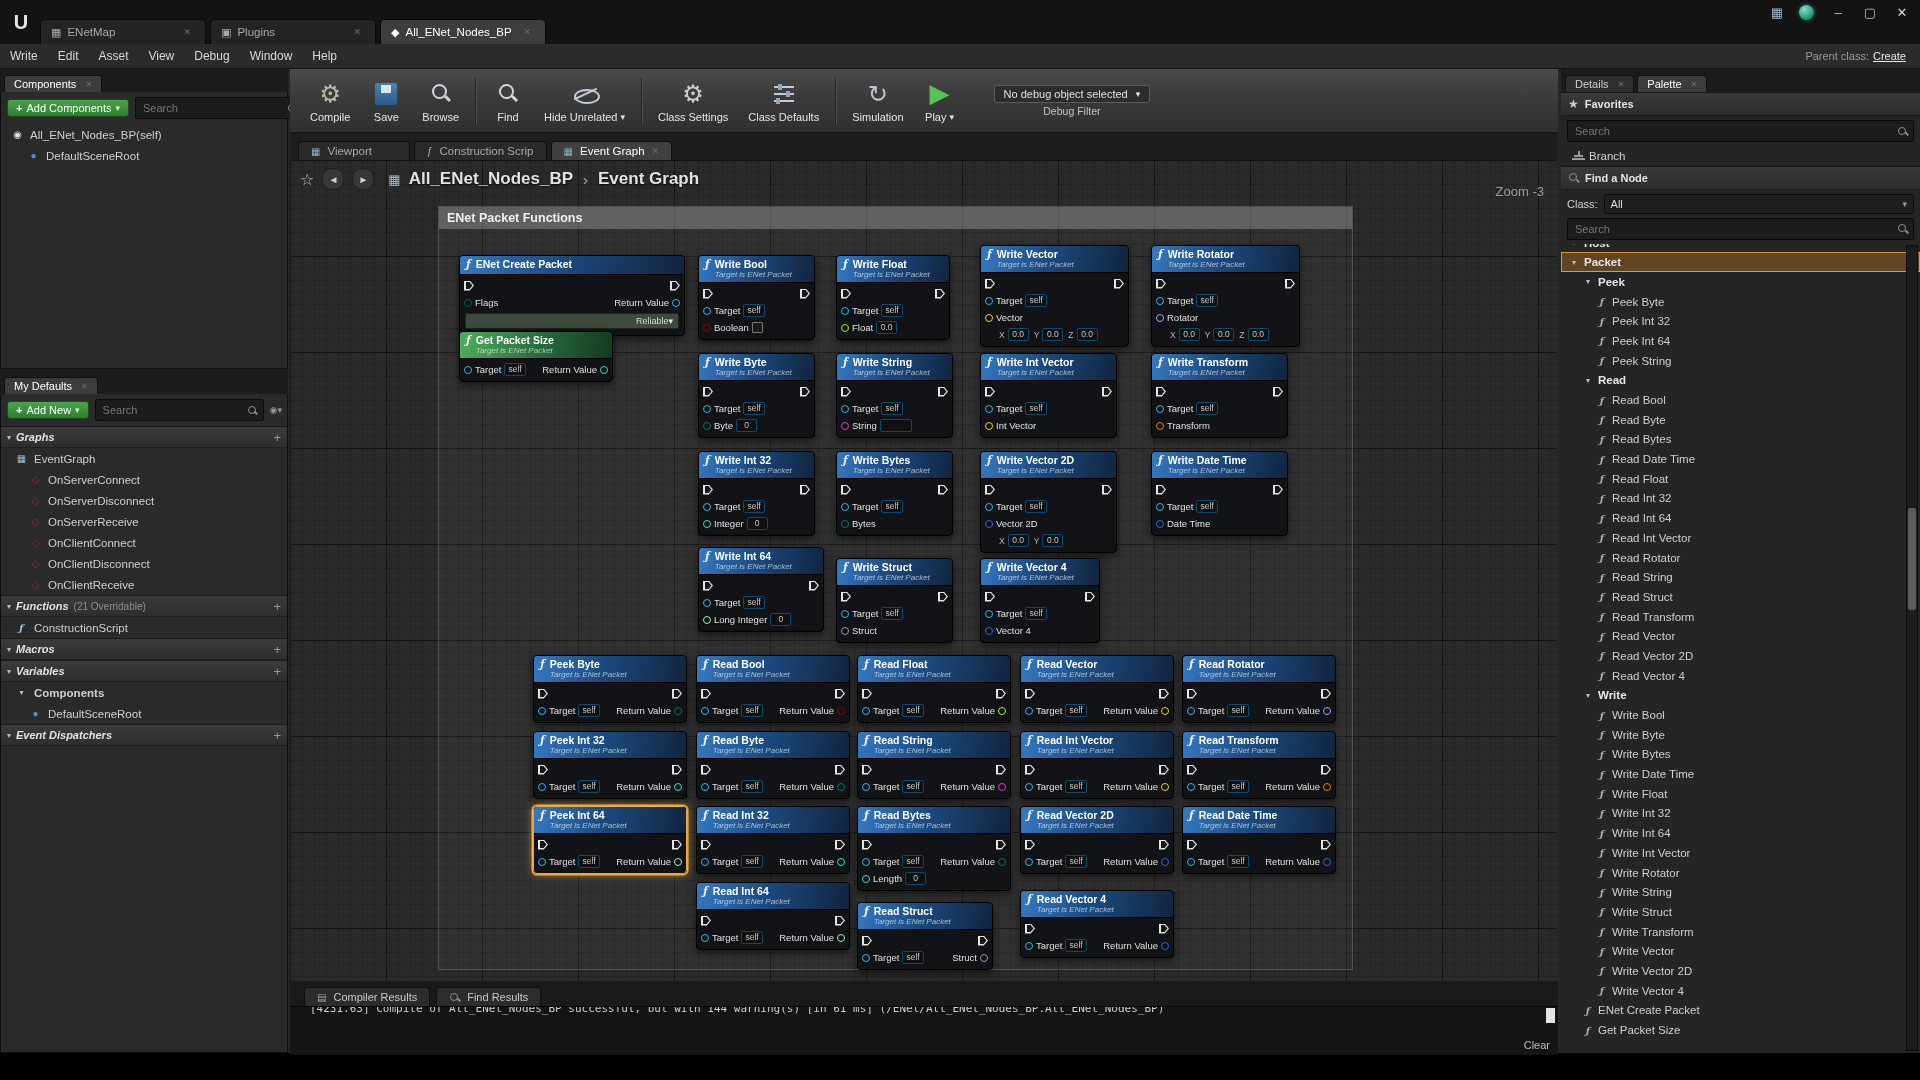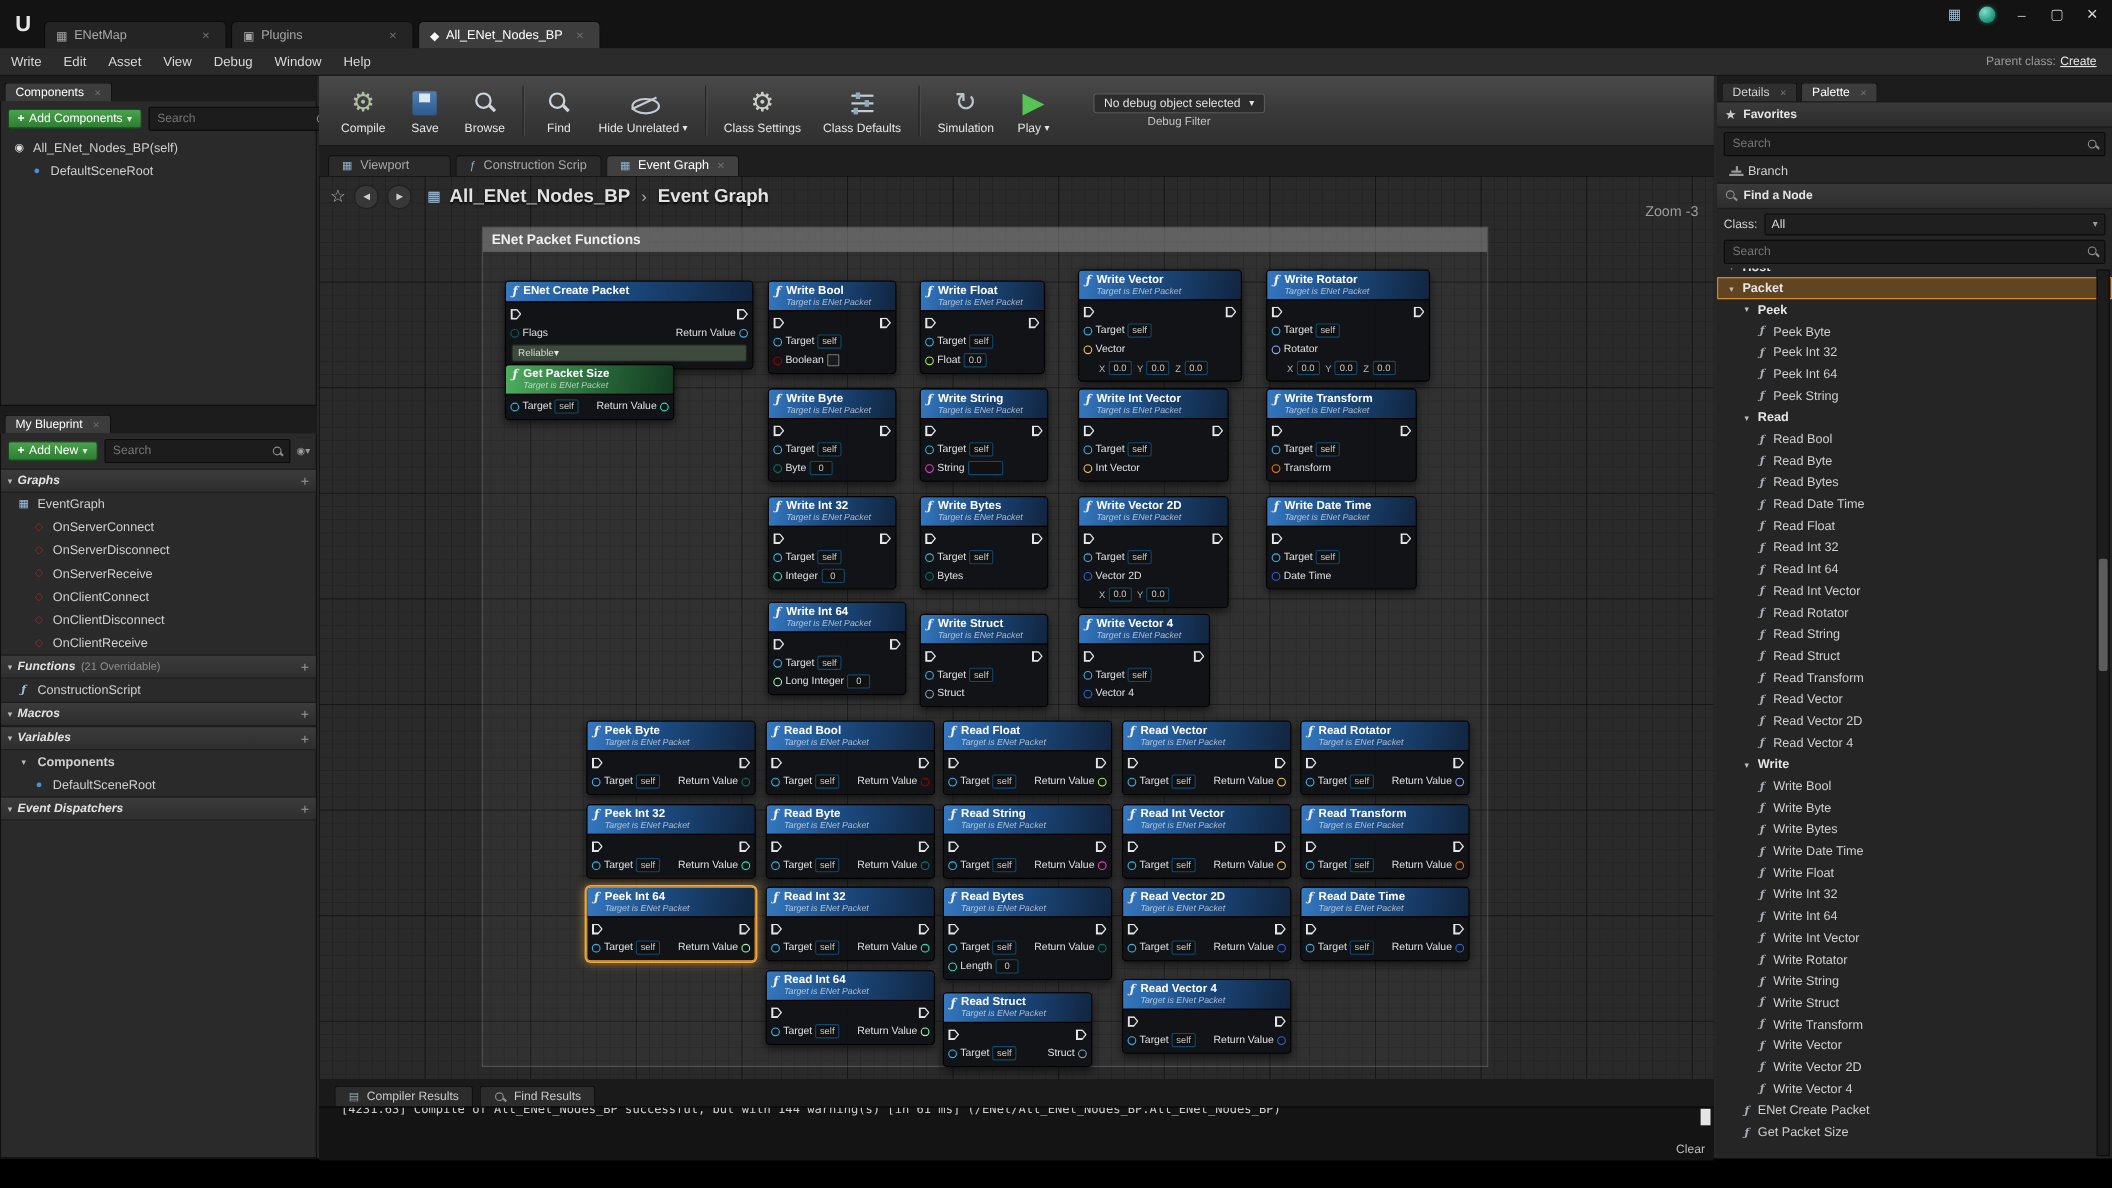--- a/index.html
+++ b/index.html
@@ -122,21 +122,21 @@
   .pside{display:inline-flex;align-items:center;gap:3px;min-height:13px;}
   .pside.fields{padding-left:12px;}
   .pin{width:8px;height:8px;border-radius:50%;border:1.6px solid #888;box-sizing:border-box;flex:none;}
   .pin-exec{width:10px;height:10px;border:none;border-radius:0;background:#e6e6e6;clip-path:polygon(0 0,58% 0,100% 50%,58% 100%,0 100%);position:relative;}
   .pin-exec::after{content:"";position:absolute;left:1.5px;top:1.5px;right:1.5px;bottom:1.5px;background:#14171c;clip-path:polygon(0 0,58% 0,100% 50%,58% 100%,0 100%);}
   .plabel{font-size:9.5px;color:#e0e0e0;white-space:nowrap;}
   .vbox{background:#101010;border:1px solid #0c4a6e;border-radius:2px;padding:0 3px;font-size:8.5px;color:#c8c8c8;min-width:13px;height:11px;line-height:11px;text-align:center;white-space:nowrap;}
   .vinput{min-width:24px;}
   .vcheck{width:9px;height:9px;border:1px solid #777;background:#1a1a1a;border-radius:1px;flex:none;}
   .fkey{font-size:8.5px;color:#b8b8b8;margin-left:2px;}
-  .bp-select{margin:2px 5px 3px;background:#3e4a3e;border:1px solid #1d251d;border-radius:2px;font-size:9px;color:#d4dcd4;display:flex;justify-content:flex-start;align-items:center;padding:1px 5px;height:12px;}
+  .bp-select{margin:2px 5px 3px;background:#3e4a3e;border:1px solid #1d251d;border-radius:2px;font-size:9px;color:#d4dcd4;display:flex;justify-content:flex-end;align-items:center;padding:1px 5px;height:12px;}
 
   
   .bottom-tabstrip{position:absolute;left:0;top:912px;width:100%;height:25px;background:#1a1a1a;display:flex;align-items:flex-end;padding-left:14px;gap:6px;box-sizing:border-box;}
   .bottom-tab{display:flex;align-items:center;gap:7px;background:#2c2c2c;border:1px solid #0f0f0f;border-bottom:none;border-radius:3px 3px 0 0;padding:3px 12px;font-size:11px;color:#c8c8c8;}
   .bt-ic{font-size:10px;color:#9aa8b5;}
   .logarea{position:absolute;left:0;top:937px;width:100%;height:48px;background:#141414;border-top:1px solid #060606;overflow:hidden;}
   .log-line{position:absolute;left:20px;top:-5px;font-size:11px;color:#cfcfcf;font-family:"DejaVu Sans Mono","Liberation Mono",monospace;white-space:nowrap;}
   .log-scroll{position:absolute;right:3px;top:1px;width:9px;height:15px;background:#e4e4e4;}
   .clear-btn{position:absolute;right:8px;bottom:4px;font-size:11px;color:#bdbdbd;}
 
@@ -233,21 +233,21 @@
           </div>
           <div class="tree-row" style="padding-left: 26px;">
             <span class="ci ci-scene">●</span>
             <span>DefaultSceneRoot</span>
           </div>
         </div>
     </div>
 
     <div class="panel-tabstrip" style="margin-top:2px">
       <div class="panel-tab active">
-        <span>My Blueprint</span>
+        <span>My Defaults</span>
         <span class="wt-x">✕</span>
       </div>
     </div>
     <div class="panel-body" style="position:absolute;left:0;right:0;top:325px;bottom:0">
       <div class="addrow">
         <div class="btn-green">
           <b>+</b>
           <span>Add New</span>
           <span class="dd">▾</span>
         </div>

